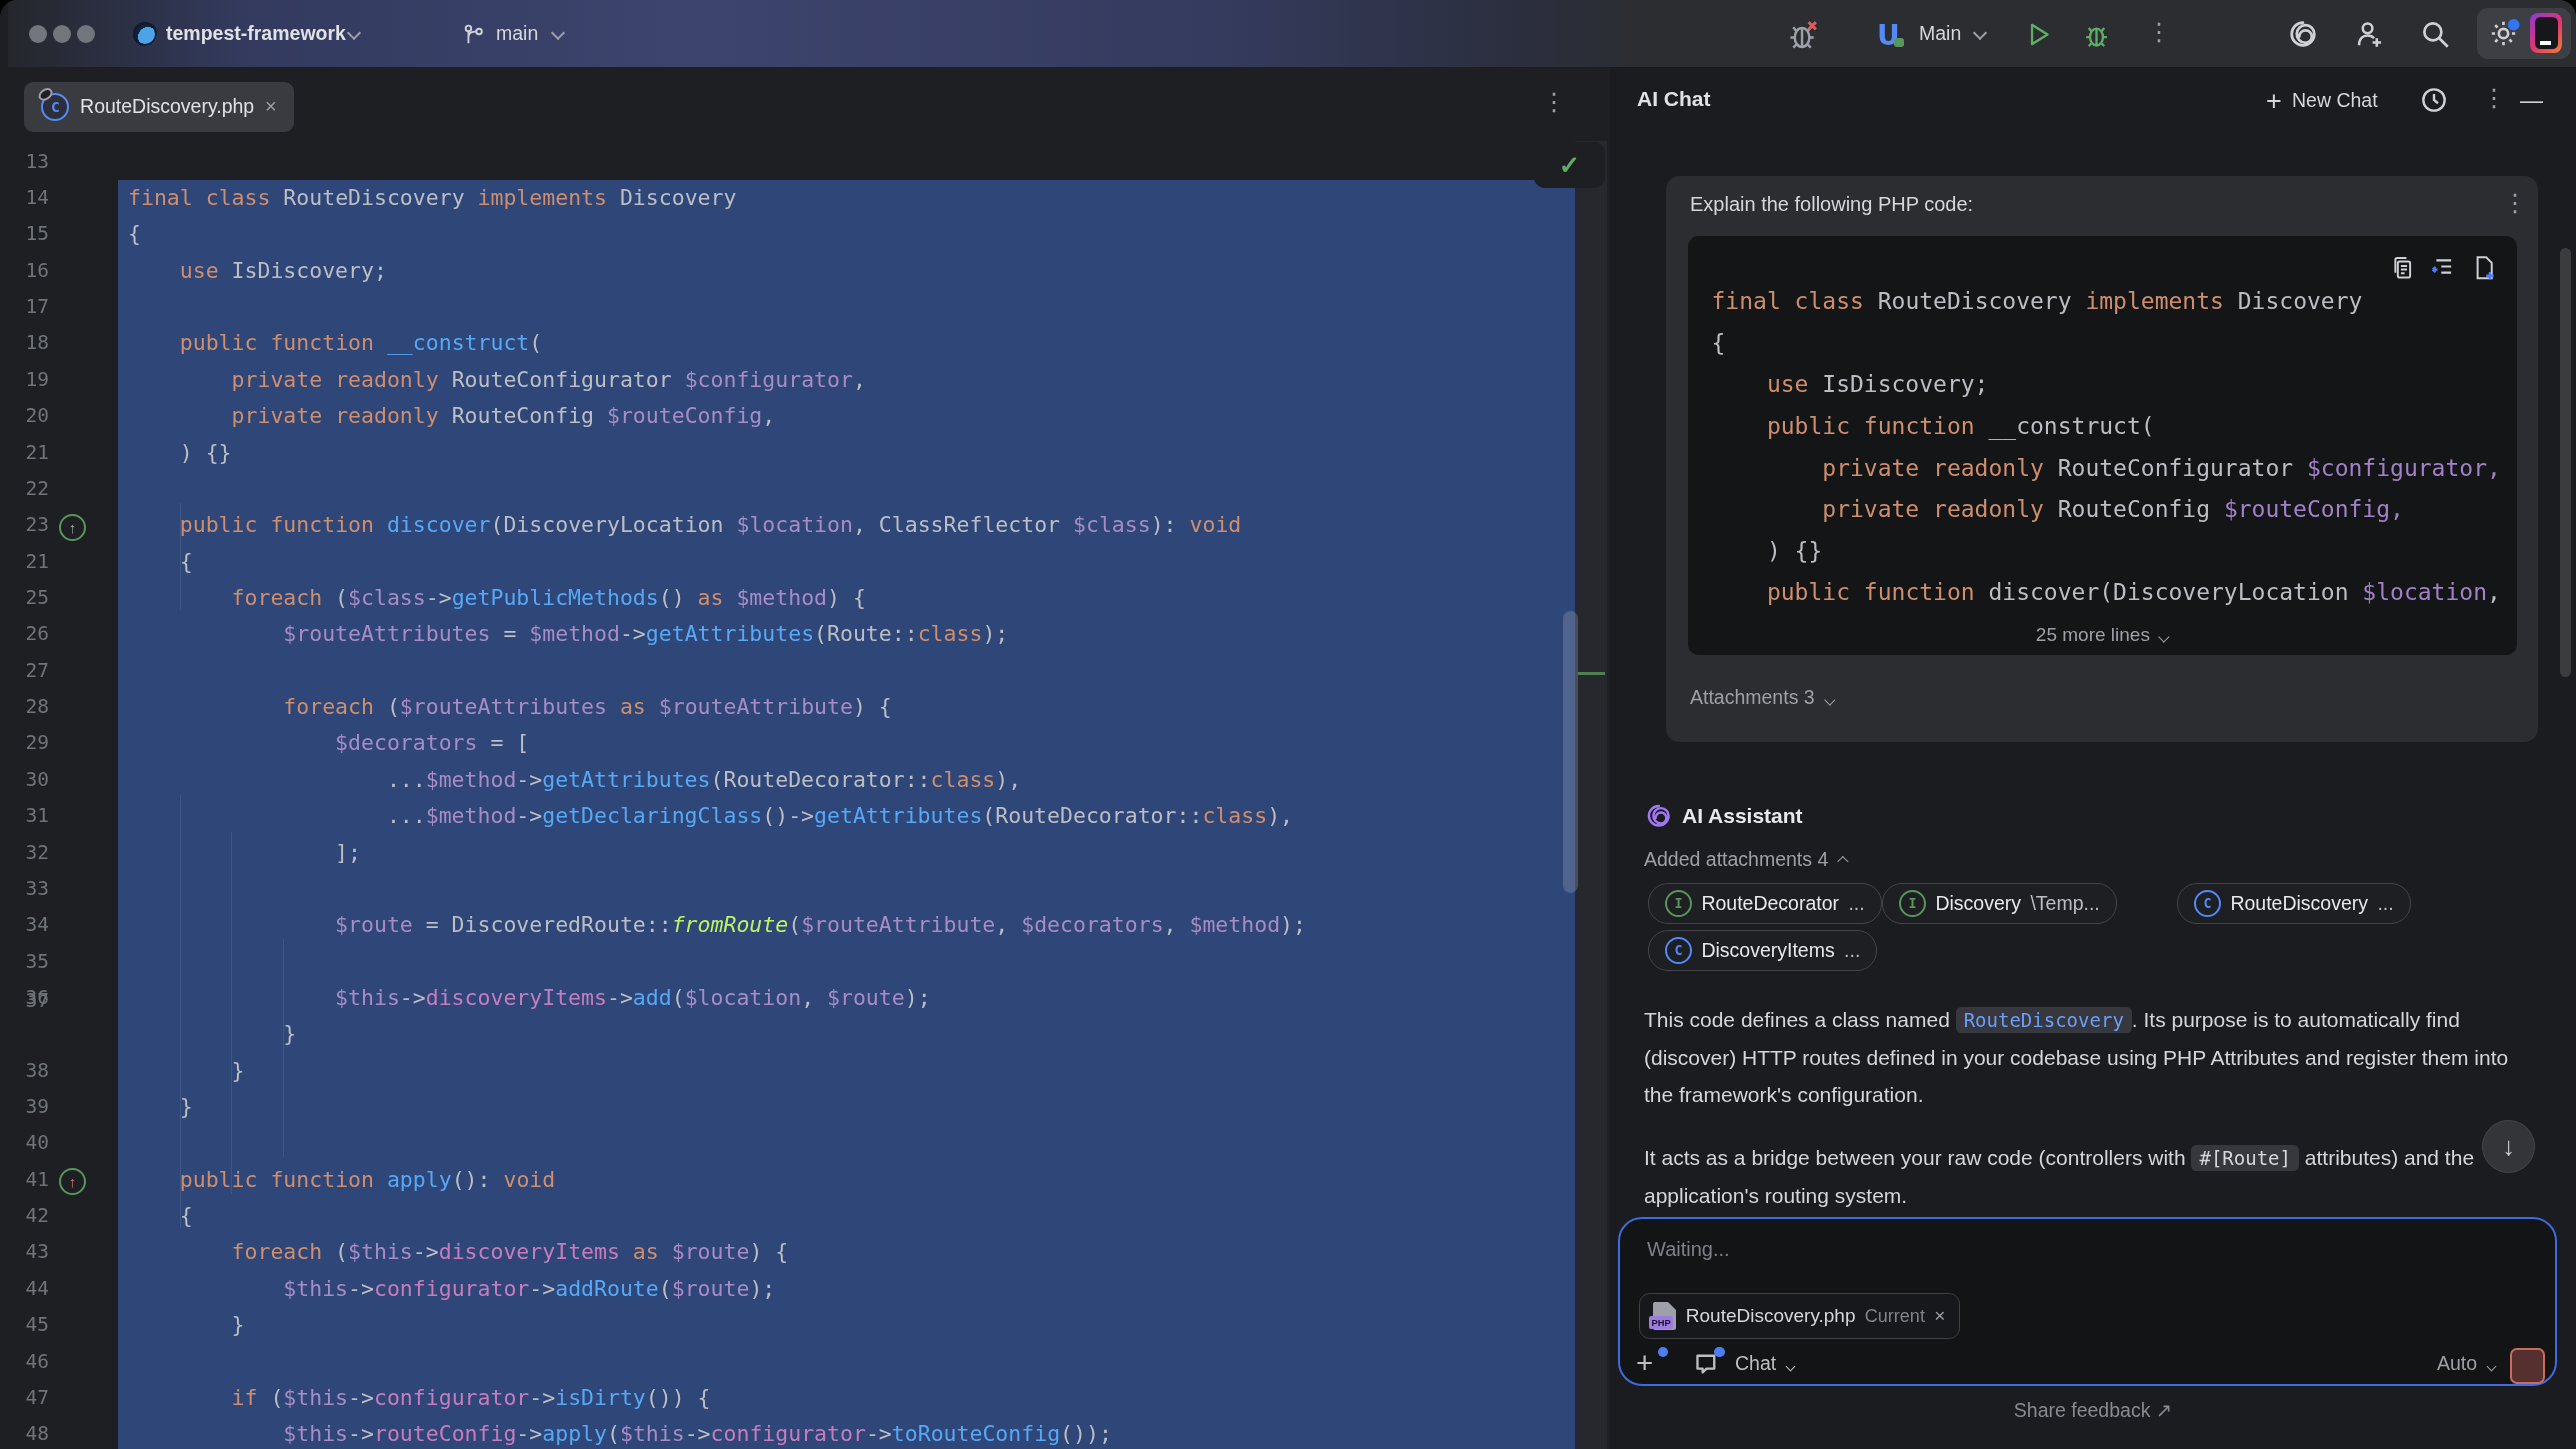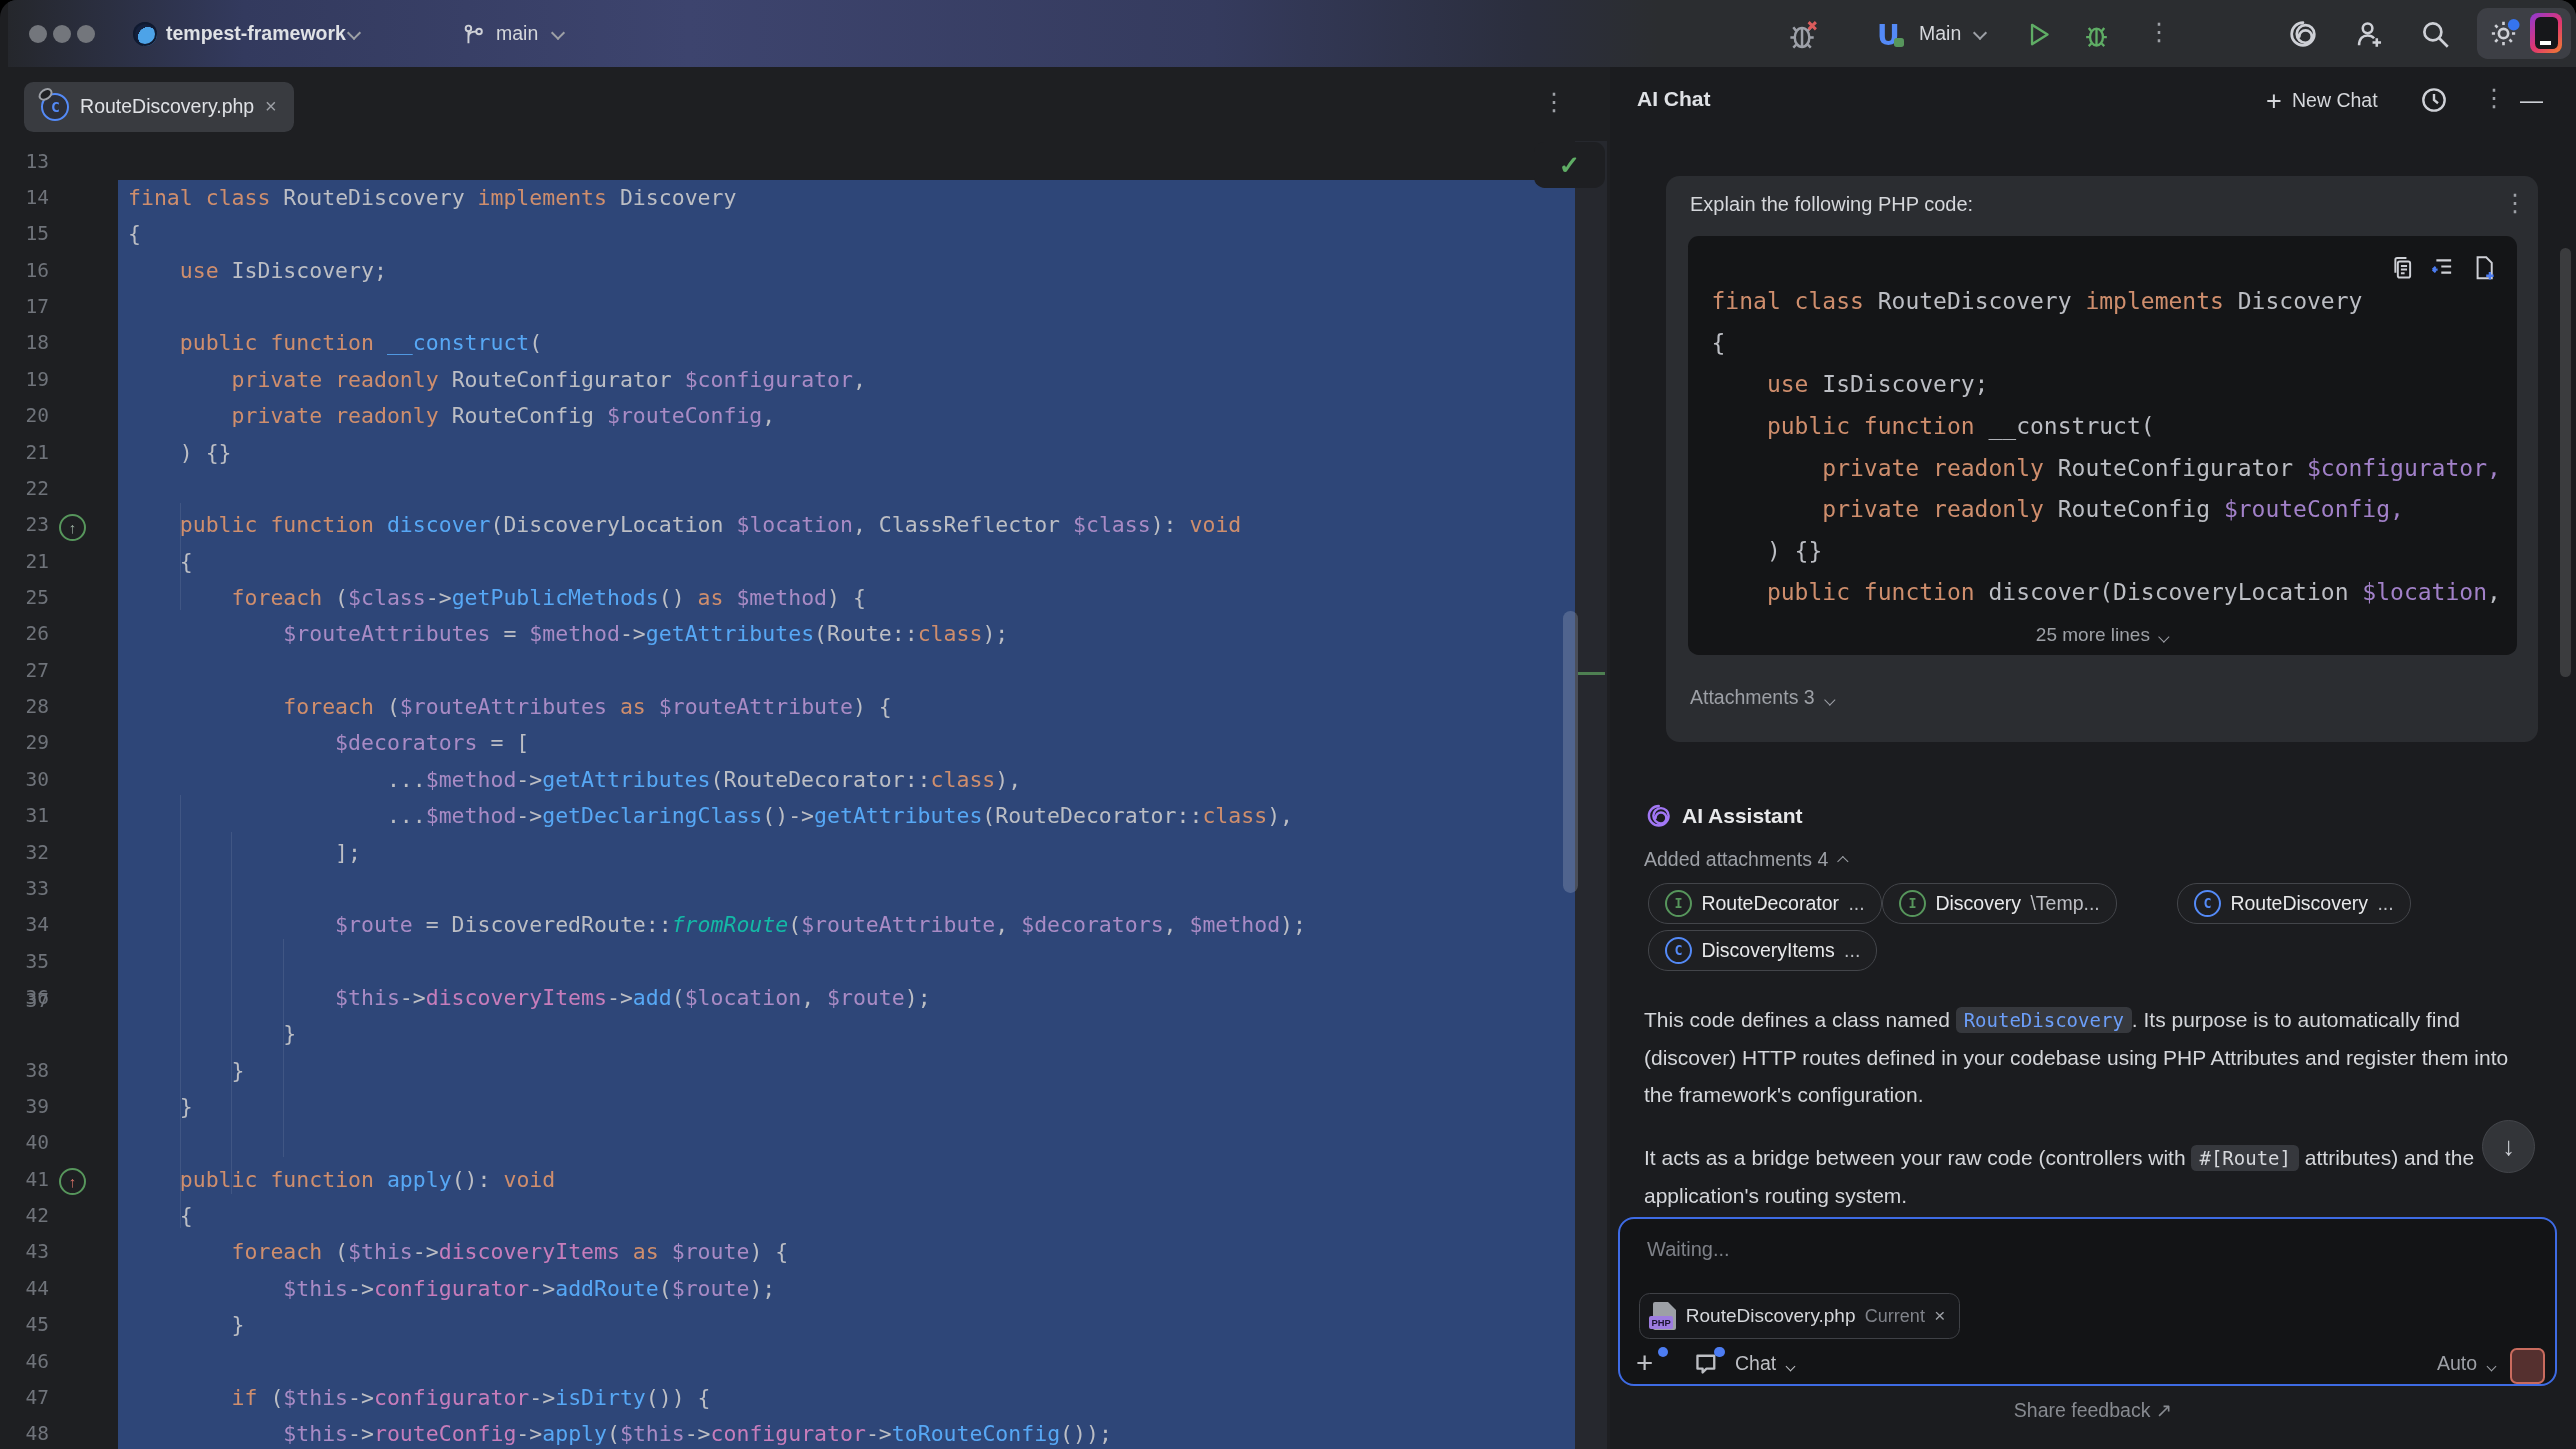--- a/index.html
+++ b/index.html
@@ -24,21 +24,21 @@
   .classicon .badge{position:absolute;left:-5.4px;top:-5.4px;width:10.7px;height:6.7px;border:2px solid #9da0a6;border-radius:50%;background:#1e1f22;transform:rotate(-35deg);}
   #editor{left:0;top:141px;width:1607px;height:1308px;background:#1e1f22;overflow:hidden;}
   #selection{left:118px;top:39px;width:1457px;height:1269px;background:#2e4678;}
   .guide{width:1.3px;background:rgba(255,255,255,.09);}
   .lnum{left:0;width:49px;text-align:right;color:#6f737a;font-size:19.5px;line-height:36px;
     font-family:"DejaVu Sans Mono",monospace;}
   .gicon{left:59px;width:23px;height:23px;border:2px solid #57965c;border-radius:50%;
     display:flex;align-items:center;justify-content:center;font-size:14.8px;font-weight:700;}
   .cline{left:128px;white-space:pre;font-family:"DejaVu Sans Mono",monospace;font-size:21.5px;line-height:36px;color:#bcbec4;}
   .t-kw{color:#cf8e6d;} .t-pl{color:#bcbec4;} .t-fn{color:#57a8f5;}
-  .t-fni{color:#14b8a6;font-style:italic;} .t-fld{color:#c77dbb;} .t-vr{color:#a98bc5;}
+  .t-fni{color:#bef264;font-style:italic;} .t-fld{color:#c77dbb;} .t-vr{color:#a98bc5;}
   #checkwidget{left:1534px;top:1.3px;width:71px;height:46px;background:#1e1f22;border-radius:10.7px;
     display:flex;align-items:center;justify-content:center;color:#5fad65;font-size:25.5px;font-weight:700;}
   #vscroll{left:1563px;top:470px;width:14.8px;height:282px;background:rgba(169,180,200,.28);border-radius:7.4px;}
   #stripe{left:1575px;top:0;width:32px;height:1308px;background:#26282e;}
   #greenmark{left:1578px;top:531px;width:27px;height:3.4px;background:#4e8052;}
   
   #chat{left:1610px;top:67px;width:966px;height:1382px;background:#1b1c1f;}
   #usercard{left:56px;top:109px;width:872px;height:566px;background:#2b2d31;border-radius:13.4px;}
   #codeblock{left:21.5px;top:60px;width:829px;height:419px;background:#141517;border-radius:10.7px;overflow:hidden;}
   .chatline{left:24px;white-space:pre;font-family:"DejaVu Sans Mono",monospace;font-size:23px;line-height:42px;color:#bcbec4;}
@@ -46,21 +46,21 @@
   .cbicon{width:29.5px;height:29.5px;color:#ced0d6;}
   .chip{position:absolute;height:39px;border:1.3px solid #43454a;border-radius:20px;background:#1e1f22;
     display:inline-flex;align-items:center;gap:9.4px;padding:0 16px;}
   .chip .lbl{color:#e8e9eb;font-size:19.5px;white-space:nowrap;}
   .chip .sfx{color:#bcbec4;font-size:19.5px;white-space:nowrap;}
   .chip .ci{width:23px;height:23px;border-radius:50%;border:2px solid;display:flex;align-items:center;justify-content:center;
     font-size:13.4px;font-weight:700;font-family:"DejaVu Sans Mono",monospace;position:relative;flex:0 0 auto;}
   .para{left:34px;width:885px;color:#d4d6da;font-size:21px;line-height:37px;}
   .icode{font-family:"DejaVu Sans Mono",monospace;font-size:19px;background:#36383d;border-radius:5.4px;padding:2px 8px;color:#d5d7db;}
   .icode.blue{color:#6c9ef8;}
-  #inputbox{left:8px;top:1150px;width:935px;height:165px;background:#131416;border:2.7px solid #3e6be4;border-radius:16px;text-decoration:underline;}
+  #inputbox{left:8px;top:1150px;width:935px;height:165px;background:#131416;border:2.7px solid #3e6be4;border-radius:24px;text-decoration:underline;}
   #filechip{left:19px;top:74px;height:44px;border:1.3px solid #3f4146;border-radius:10.7px;display:inline-flex;align-items:center;gap:9.4px;padding:0 13.4px;background:#17181b;}
   .phpfile{width:23px;height:28px;background:#9da0a6;border-radius:2px;position:relative;}
   .phpfile .fold{position:absolute;right:0;top:0;border-left:8px solid transparent;border-top:8px solid #17181b;}
   .phpfile .tag{position:absolute;left:-4px;bottom:1.3px;background:#9d7ce0;color:#1b1430;font-size:9.4px;font-weight:700;padding:0.7px 2px;border-radius:2px;}
   .bluedot{position:absolute;width:10.7px;height:10.7px;border-radius:50%;background:#4d7df2;}
   #stopbtn{left:890px;top:129px;width:31px;height:32px;border:2.7px solid #c96b5e;border-radius:6.7px;background:#55302f;}
   .kebab{color:#9da0a6;font-size:24px;line-height:1;}
   svg{display:block;}
 </style>
 </head>

